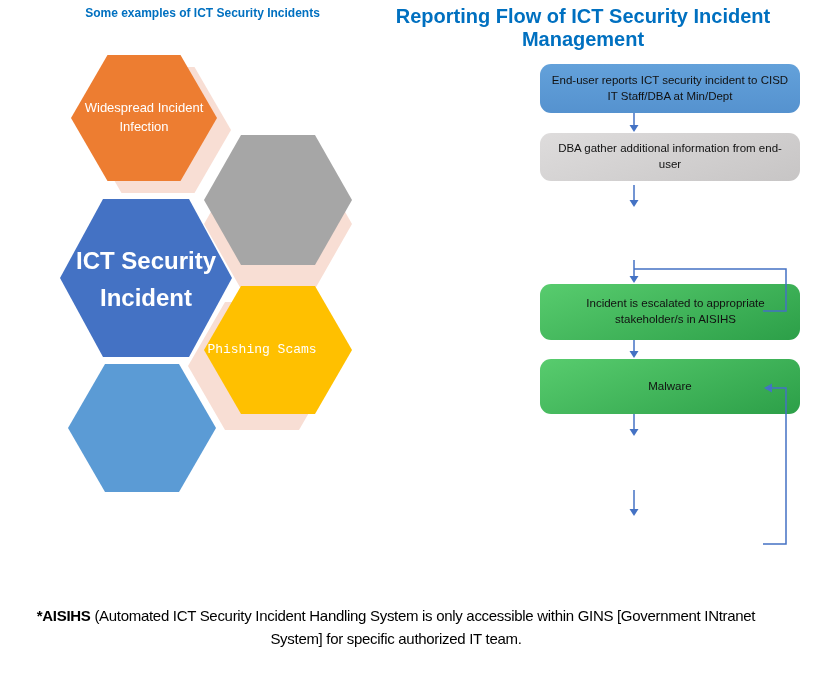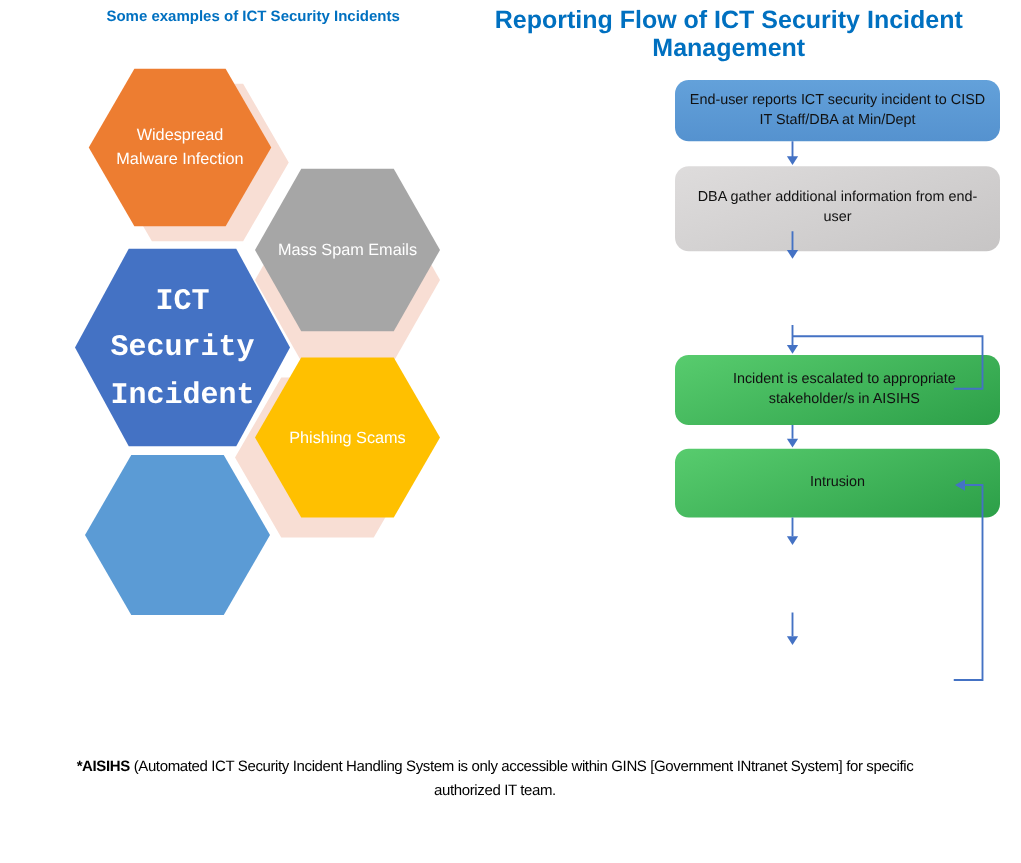--- a/index.html
+++ b/index.html
@@ -8,40 +8,40 @@
     font-family:"Liberation Sans",sans-serif;
   }
   .title{position:absolute;font-weight:bold;color:#0070C0;text-align:center;}
   .title-left{left:60px;top:6px;width:285px;font-size:12px;}
   .title-right{left:383px;top:5px;width:400px;font-size:20px;}
   .hex-svg{position:absolute;left:0;top:0;}
   .hex-label{
     position:absolute;display:flex;align-items:center;justify-content:center;
     text-align:center;color:#ffffff;font-size:13px;line-height:1.45;
   }
-  .hex-label-center{font-size:24px;font-weight:bold;line-height:1.55;font-family:Liberation Mono, monospace;}
+  .hex-label-center{font-size:24px;font-weight:bold;line-height:1.55;}
   .box{
     position:absolute;left:503px;width:260px;border-radius:11px;
     display:flex;align-items:center;justify-content:center;text-align:center;
     font-size:11.5px;line-height:1.35;color:#111;padding:0 7px;box-sizing:border-box;margin-left:37px;
   }
   .box.blue{background:linear-gradient(180deg,#63A1DA,#5592CF);}
   .box.gray{background:linear-gradient(160deg,#DEDCDC,#C7C5C5);}
   .box.green{background:linear-gradient(160deg,#58CC6E,#2C9F48);}
   .b1{top:64px;height:49px;}
-  .b2{top:133px;height:68px;}
+  .b2{top:133px;height:48px;}
   .b3{top:208px;height:52px;}
   .b4{top:284px;height:56px;padding-left:18px;}
   .b5{top:359px;height:55px;}
   .b6{top:437px;height:52px;}
   .b7{top:517px;height:53px;}
   .connector-svg{position:absolute;left:0;top:0;pointer-events:none;}
   .footnote{
     position:absolute;left:36px;top:604px;width:720px;text-align:center;
-    font-size:12px;line-height:1.55;color:#000;letter-spacing:-0.3px;
+    font-size:15px;line-height:1.55;color:#000;letter-spacing:-0.3px;
   }
   .footnote b{letter-spacing:-0.3px;}
 </style>
 </head>
 <body>
 
 <div class="canvas">
 
   <div class="title title-left">Some examples of ICT Security Incidents</div>
   <div class="title title-right">Reporting Flow of ICT Security Incident Management</div>
@@ -52,29 +52,28 @@
     <polygon points="204,224 241,159 315,159 352,224 315,289 241,289" fill="#F8DED4"></polygon>
     <polygon points="188,366 225,302 299,302 336,366 299,430 225,430" fill="#F8DED4"></polygon>
 
     <polygon points="71,118 107.5,55 180.5,55 217,118 180.5,181 107.5,181" fill="#ED7D31"></polygon>
     <polygon points="204,200 241,135 315,135 352,200 315,265 241,265" fill="#A6A6A6"></polygon>
     <polygon points="204,350 241,286 315,286 352,350 315,414 241,414" fill="#FFC000"></polygon>
     <polygon points="68,428 105,364 179,364 216,428 179,492 105,492" fill="#5B9BD5"></polygon>
     <polygon points="60,278 103,199 189,199 232,278 189,357 103,357" fill="#4472C4"></polygon>
   </svg>
 
-  <div class="hex-label" style="left:84px;top:87px;width:120px;height:62px;">Widespread Malware Infection</div>
-  <div class="hex-label" style="left:218px;top:180px;width:120px;height:40px;">Mass Spam Emails</div>
+  <div class="hex-label" style="left:84px;top:87px;width:120px;height:62px;">Widespread Incident Infection</div>
   <div class="hex-label hex-label-center" style="left:66px;top:237px;width:160px;height:84px;">ICT Security Incident</div>
-  <div class="hex-label" style="left:218px;top:330px;width:120px;height:40px;">Phishing Scams</div>
+  <div class="hex-label" style="left:202px;top:330px;width:120px;height:40px;font-family:Liberation Mono, monospace;">Phishing Scams</div>
 
   <div class="box blue b1">End-user reports ICT security incident to CISD IT Staff/DBA at Min/Dept</div>
   <div class="box gray b2">DBA gather additional information from end-user</div>
   <div class="box green b4">Incident is escalated to appropriate stakeholder/s in AISIHS</div>
-  <div class="box green b5">Intrusion</div>
+  <div class="box green b5">Malware</div>
 
   <svg class="connector-svg" width="817" height="690" viewBox="0 0 817 690">
     <g fill="none" stroke-width="1.5" stroke="#4472C4">
       <line x1="634" y1="113" x2="634" y2="126"></line>
       <line x1="634" y1="185" x2="634" y2="200"></line>
       <line x1="634" y1="260" x2="634" y2="276"></line>
       <polyline points="634,269 786,269 786,311 763,311"></polyline>
       <line x1="634" y1="340" x2="634" y2="351"></line>
       <line x1="634" y1="414" x2="634" y2="429"></line>
       <line x1="634" y1="490" x2="634" y2="509"></line>

